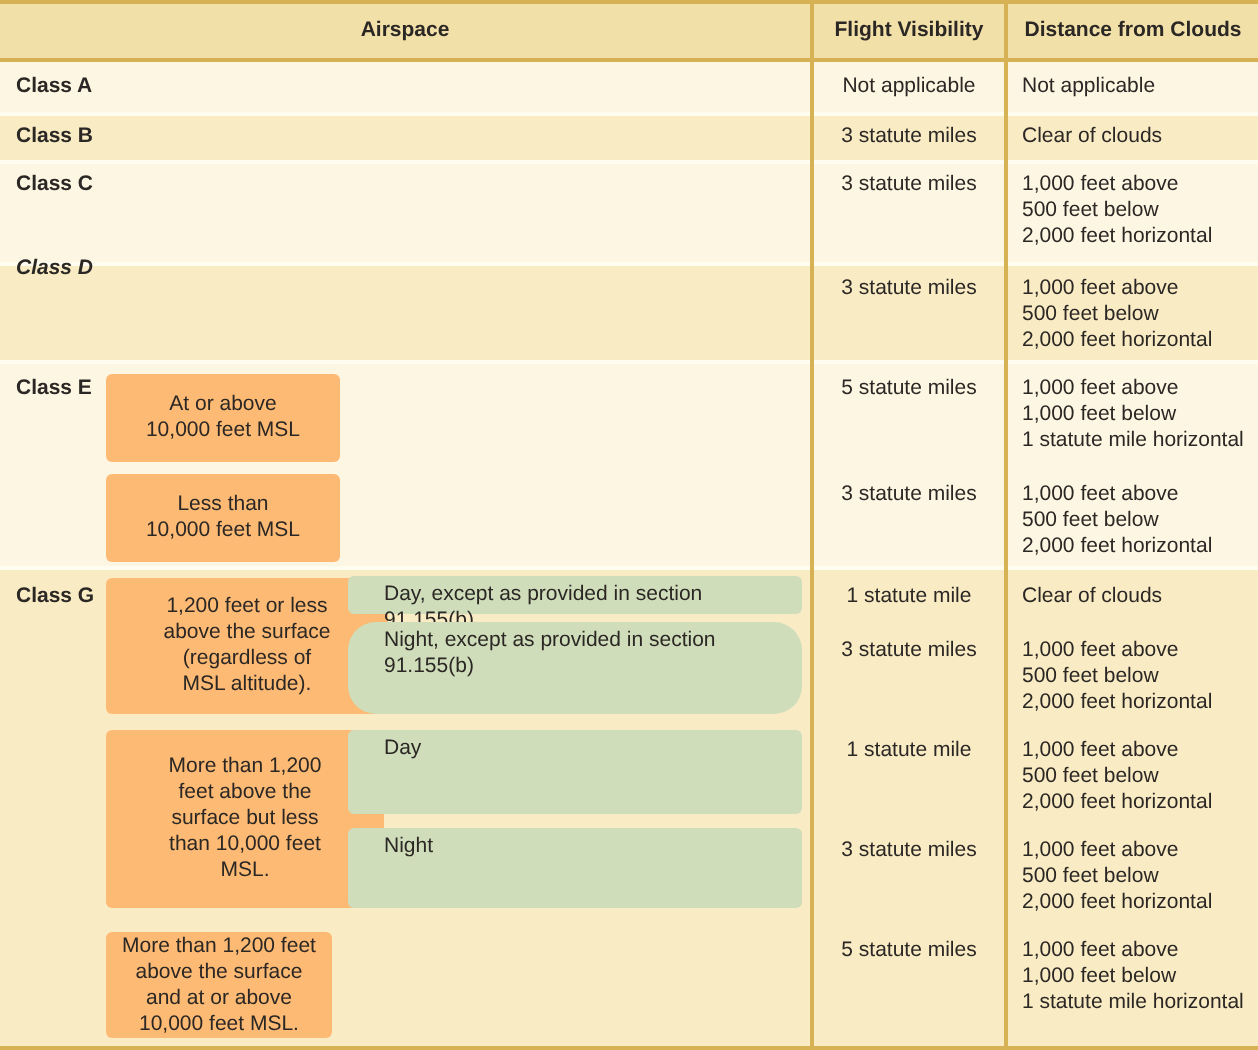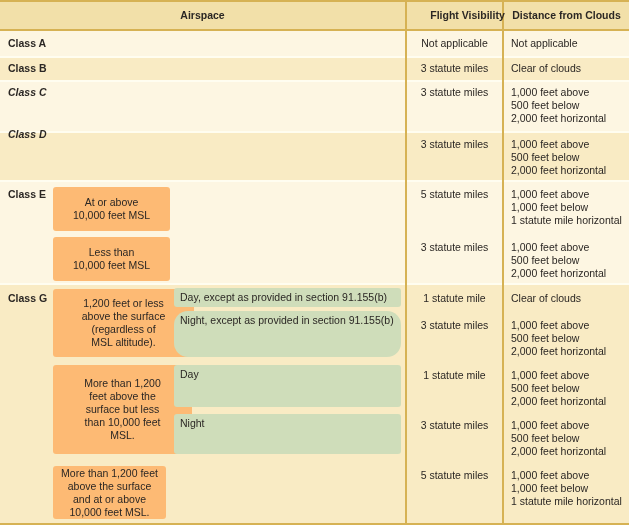--- a/index.html
+++ b/index.html
@@ -14,36 +14,36 @@
   .cream  { background:#fdf6e2; }
   .yellow { background:#f9ebc4; }
   .septop { border-top:2px solid #fffdf0; }
 
   .vline { position:absolute; top:0; height:525px; width:2px; background:#d6b254; }
   .v1 { left:405; left:405px; }
   .v2 { left:502px; }
 
   .hcell { position:absolute; top:9px; font-weight:bold; text-align:center; }
   .h1 { left:0; width:405px; }
-  .h2 { left:405px; width:99px;padding-left:13px; }
+  .h2 { left:405px; width:99px; }
   .h3 { left:504px; width:125px; }
 
   .lbl { position:absolute; left:8px; font-weight:bold; }
 
   .vis { position:absolute; left:405px; width:99px; text-align:center; line-height:13px; }
   .cld { position:absolute; left:511px; width:122px; white-space:pre-line; line-height:13px; }
 
   .boxd {
     position:absolute; background:#fdba74; border-radius:3px;
     display:flex; align-items:center; justify-content:center;
     text-align:center; white-space:pre-line; line-height:13px;
   }
   .boxl {
     position:absolute; background:#cfddba; border-radius:3px;
-    box-sizing:border-box; padding:3px 6px; line-height:13px;
+    box-sizing:border-box; padding:3px 18px; line-height:13px;
   }
 </style>
 </head>
 <body>
 
 <div class="screen">
 
   <div class="band gold" style="top:0; height:2px;"></div>
   <div class="band tan" style="top:2px; height:27px;"></div>
   <div class="band gold" style="top:29px; height:2px;"></div>
@@ -57,21 +57,21 @@
 
   <div class="vline v1"></div>
   <div class="vline v2"></div>
 
   <div class="hcell h1">Airspace</div>
   <div class="hcell h2">Flight Visibility</div>
   <div class="hcell h3">Distance from Clouds</div>
 
   <div class="lbl" style="top:37px;">Class A</div>
   <div class="lbl" style="top:62px;">Class B</div>
-  <div class="lbl" style="top:86px;font-style:italic;">Class C</div>
+  <div class="lbl" style="top:86px;">Class C</div>
   <div class="lbl" style="top:128px;font-style:italic;">Class D</div>
   <div class="lbl" style="top:188px;">Class E</div>
   <div class="lbl" style="top:292px;">Class G</div>
 
   <div class="boxd" style="left:53px; top:187px; width:117px; height:44px;">At or above
 10,000 feet MSL</div>
   <div class="boxd" style="left:53px; top:237px; width:117px; height:44px;">Less than
 10,000 feet MSL</div>
 
   <div class="boxd" style="left:53px; top:289px; width:141px; height:68px;">1,200 feet or less

